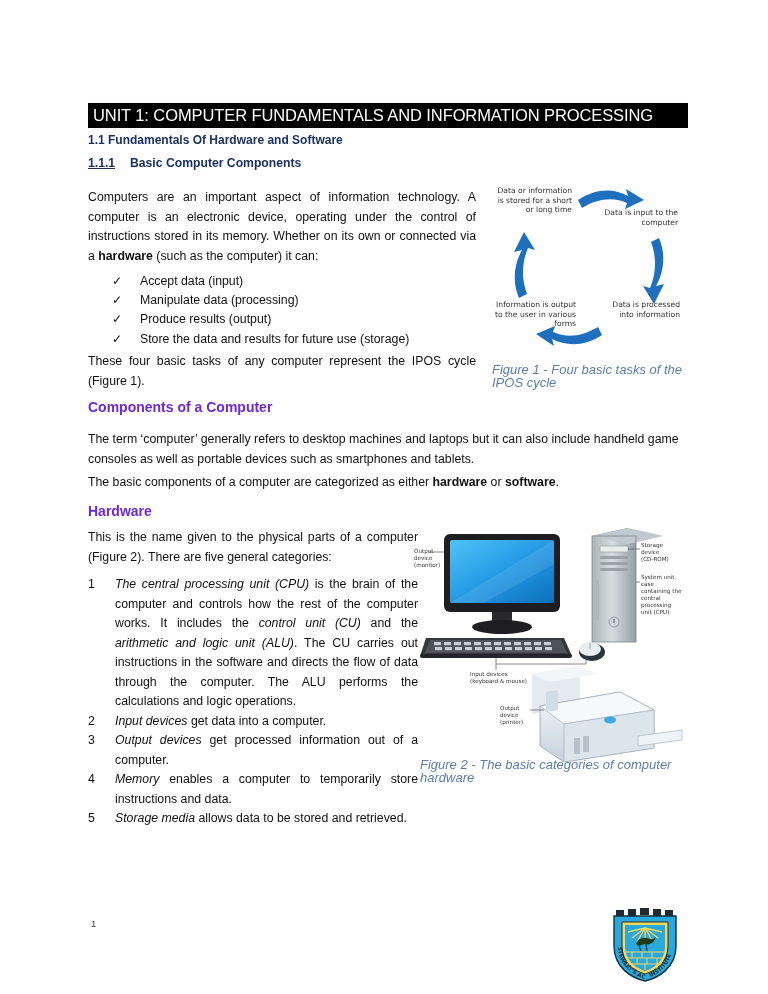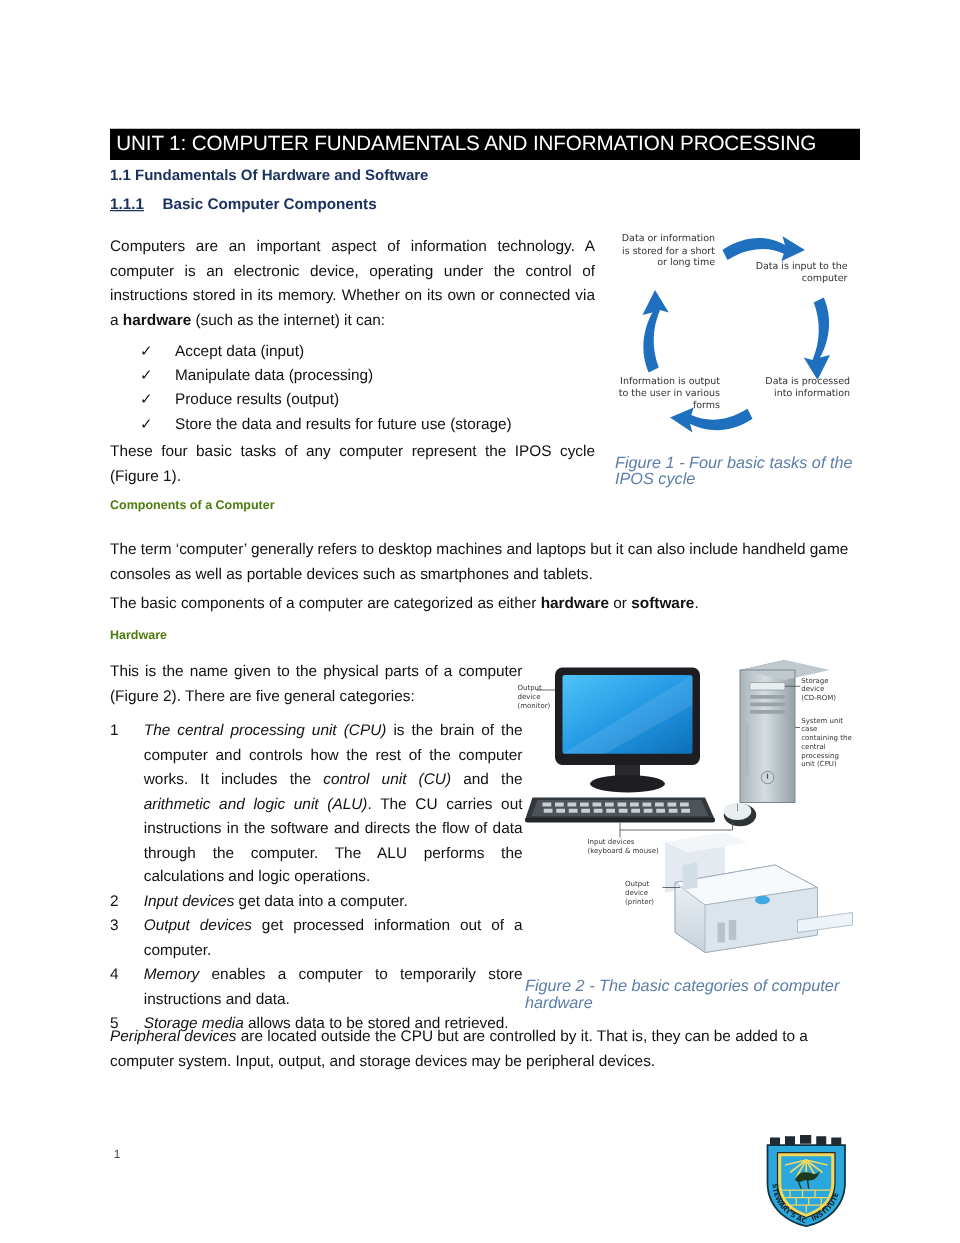--- a/index.html
+++ b/index.html
@@ -74,23 +74,23 @@
 
   #p-intro    { left: 88px; top: 188px;  width: 388px; }
   #p-ipos     { left: 88px; top: 352px;  width: 388px; }
   #p-term     { left: 88px; top: 430px;  width: 592px; }
   #p-basic    { left: 88px; top: 473px;  width: 592px; }
   #p-thisis   { left: 88px; top: 528px;  width: 330px; }
   #p-periph   { left: 88px; top: 820px;  width: 592px; }
 
   .sub-head {
     position: absolute;
-    font-size: 10px;
+    font-size: 14px;
     font-weight: bold;
-    color: #4d7c0f;
+    color: #6d28d9;
     white-space: nowrap;
   }
   #h-components { left: 88px; top: 399px; }
   #h-hardware   { left: 88px; top: 503px; }
 
   
   .check-list {
     position: absolute;
     left: 112px;
     top: 272px;
@@ -164,21 +164,21 @@
 
   .fig-caption {
     position: absolute;
     font-size: 13px;
     line-height: 13px;
     font-style: italic;
     color: #5B7EA8;
     font-family: "Liberation Sans", sans-serif;
   }
   #cap1 { left: 492px; top: 363px; width: 194px; }
-  #cap2 { left: 420px; top: 782px; width: 268px; text-align: left; }
+  #cap2 { left: 420px; top: 758px; width: 268px; text-align: left; }
 
   
   .fig2 {
     position: absolute;
     left: 414px;
     top: 524px;
     width: 274px;
     height: 242px;
   }
   .fig2 .hlbl {
@@ -218,21 +218,21 @@
 
   <div class="unit-banner">UNIT 1: COMPUTER FUNDAMENTALS AND INFORMATION PROCESSING</div>
 
   <div class="h2">1.1 Fundamentals Of Hardware and Software</div>
 
   <div class="h3">
     <span class="num">1.1.1</span><span>Basic Computer Components</span>
   </div>
 
   <div class="para" id="p-intro">
-    <span>Computers are an important aspect of information technology. A computer is an electronic device, operating under the control of instructions stored in its memory. Whether on its own or connected via a </span><b>hardware</b><span> (such as the internet) it can:</span>
+    <span>Computers are an important aspect of information technology. A computer is an electronic device, operating under the control of instructions stored in its memory. Whether on its own or connected via a </span><b>hardware</b><span> (such as the computer) it can:</span>
   </div>
 
   <ul class="check-list">
     <li>
       <span class="tick">✓</span>
       <span>Accept data (input)</span>
     </li>
     <li>
       <span class="tick">✓</span>
       <span>Manipulate data (processing)</span>
@@ -262,23 +262,20 @@
   <div class="para" id="p-thisis">This is the name given to the physical parts of a computer (Figure 2). There are five general categories:</div>
 
   <ol class="num-list" id="num-list">
       <li><span class="n">1</span><i>The central processing unit (CPU)</i><span> is the brain of the computer and controls how the rest of the computer works. It includes the </span><i>control unit (CU)</i><span> and the </span><i>arithmetic and logic unit (ALU)</i><span>. The CU carries out instructions in the software and directs the flow of data through the computer. The ALU performs the calculations and logic operations.</span></li>
       <li><span class="n">2</span><i>Input devices</i><span> get data into a computer.</span></li>
       <li><span class="n">3</span><i>Output devices</i><span> get processed information out of a computer.</span></li>
       <li><span class="n">4</span><i>Memory</i><span> enables a computer to temporarily store instructions and data.</span></li>
       <li><span class="n">5</span><i>Storage media</i><span> allows data to be stored and retrieved.</span></li>
     </ol>
 
-  <div class="para nojust" id="p-periph">
-    <i>Peripheral devices</i><span> are located outside the CPU but are controlled by it. That is, they can be added to a computer system. Input, output, and storage devices may be peripheral devices.</span>
-  </div>
 
   <div class="fig1">
     <svg width="196" height="172" viewBox="0 0 196 172">
 
       <path d="M 86 18 C 104 6 122 6 136 14 L 134 7 L 152 18 L 133 27 L 135 21 C 122 15 106 16 90 26 Z" fill="#1F6FBF"></path>
 
       <path d="M 167 56 C 174 72 172 90 164 104 L 172 102 L 162 122 L 151 104 L 158 106 C 164 92 165 76 159 60 Z" fill="#1F6FBF"></path>
 
       <path d="M 110 153 C 92 165 74 164 60 157 L 62 164 L 44 152 L 63 144 L 61 150 C 74 156 90 155 106 145 Z" fill="#1F6FBF"></path>
 

